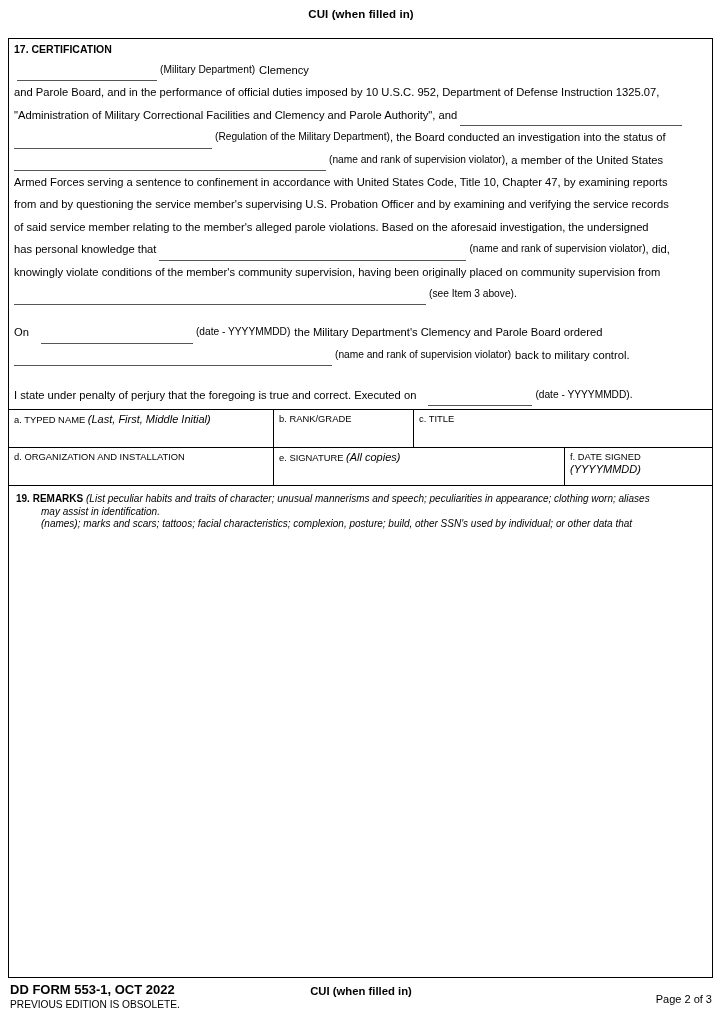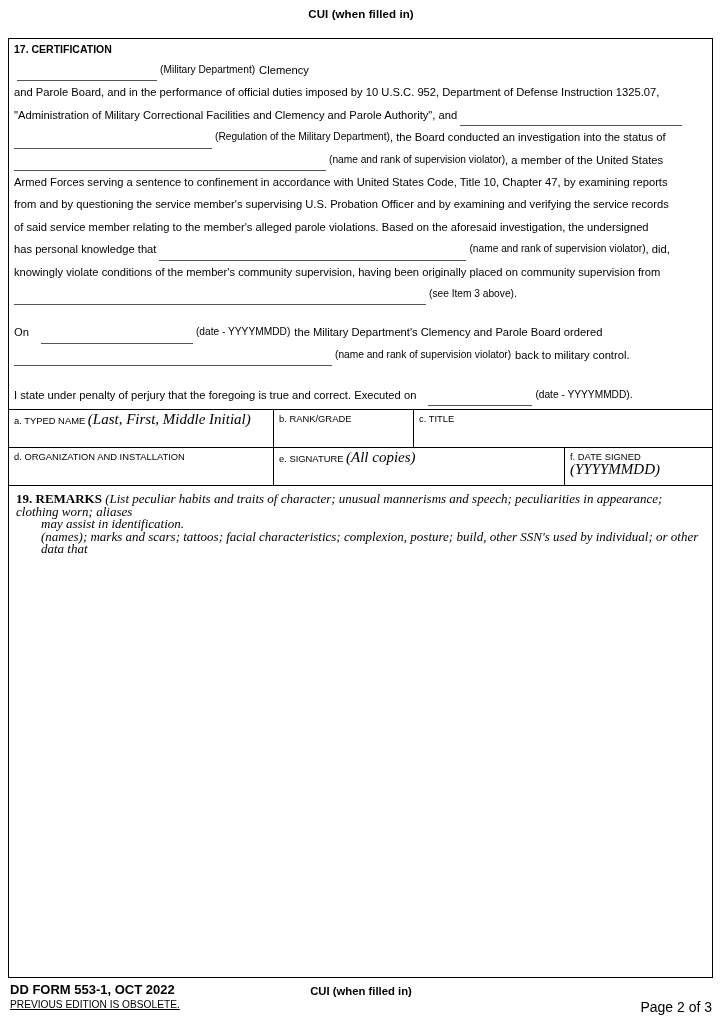--- a/index.html
+++ b/index.html
@@ -104,35 +104,33 @@
   .sig-cell {
     box-sizing: border-box;
     padding: 3px 0 0 5px;
     font-size: 9.4px;
     line-height: 12px;
     border-right: 1.1px solid #000;
   }
   .sig-cell:last-child { border-right: none; }
   .sig-cell .it {
     font-style: italic;
-    font-size: 15px;
-    font-family: Liberation Serif, serif;
+    font-size: 11px;
   }
 
   
   .remarks {
     position: absolute;
     left: 0;
     top: 448px;
     width: 703px;
     padding: 6px 8px 0 7px;
     box-sizing: border-box;
-    font-size: 13px;
+    font-size: 10px;
     line-height: 12.6px;
-    font-family: Liberation Serif, serif;
   }
   .remarks .hdr { font-weight: bold; }
   .remarks .body {
     font-style: italic;
   }
   .remarks .cont {
     display: block;
     padding-left: 25px;
   }
 
@@ -149,36 +147,35 @@
     left: 10px;
     top: 0;
     font-size: 13px;
     font-weight: bold;
   }
   .ff-prev {
     position: absolute;
     left: 10px;
     top: 17px;
     font-size: 10.2px;
-    text-decoration: underline;
   }
   .ff-cui {
     position: absolute;
     left: 0;
     top: 3px;
     width: 722px;
     text-align: center;
     font-size: 11.3px;
     font-weight: bold;
   }
   .ff-page {
     position: absolute;
     right: 10px;
-    top: 17px;
-    font-size: 14px;
+    top: 11px;
+    font-size: 11px;
   }
 </style>
 </head>
 <body>
 
 <div class="cui-top">CUI (when filled in)</div>
 
 <div class="form-box">
 
   <div class="section-title">17. CERTIFICATION</div>

